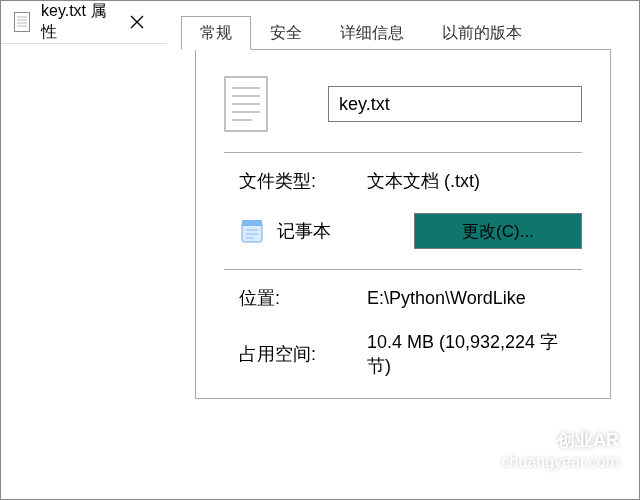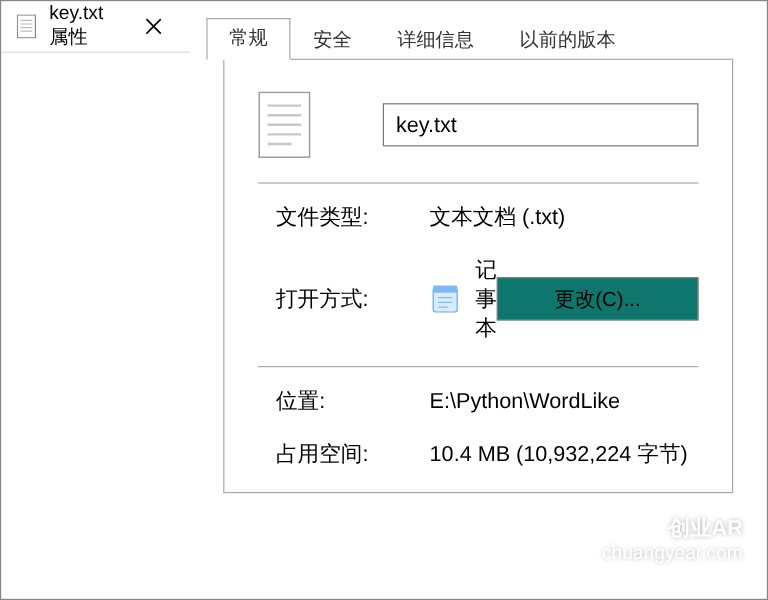--- a/index.html
+++ b/index.html
@@ -2,21 +2,21 @@
 <html><head>
 <meta charset="utf-8">
 <style>
   html,body{margin:0;padding:0;font-family:"Microsoft YaHei","Segoe UI",Arial,sans-serif;background:#fff;color:#000}
   .window{width:640px;height:500px;box-sizing:border-box;border:1px solid #888;position:relative;display:flex;flex-direction:row;background:#fff}
   .titlebar{height:42px;display:flex;align-items:center;padding:0 8px 0 12px;border-bottom:1px solid #ddd}
   .titlebar .tfile-icon{width:18px;height:22px;margin-right:10px;display:flex;align-items:center;justify-content:center}
   .titlebar .title{font-size:16px;flex:1}
   .titlebar .close{width:44px;height:42px;display:flex;align-items:center;justify-content:center;font-size:20px;color:#000;cursor:pointer}
   .tabs-wrap{padding:14px 14px 0 14px}
-  .tabs{display:flex;align-items:flex-end;height:34px}
+  .tabs{display:flex;height:34px}
   .tab{padding:6px 18px;font-size:16px;color:#333;cursor:pointer;border:1px solid transparent;border-bottom:none;position:relative;top:1px}
   .tab.active{background:#fff;border:1px solid #a8a8a8;border-bottom:1px solid #fff;border-radius:0}
   .content-frame{margin:0 14px 14px 14px;border:1px solid #a8a8a8;border-top:1px solid #a8a8a8;flex:1;padding:20px 28px;box-sizing:border-box;overflow:hidden}
   .row{display:flex;align-items:center;margin-bottom:14px}
   .file-icon-large{width:44px;height:56px;margin:6px 60px 6px 0}
   .name-input{flex:1;height:36px;border:1px solid #7a7a7a;font-size:18px;padding:0 10px;box-sizing:border-box}
   hr.sep{border:none;border-top:1px solid #aaa;margin:12px 0 16px 0}
   .field{display:flex;align-items:center;font-size:18px;margin:0 0 20px 15px}
   .field .label{width:128px}
   .field .value{flex:1}
@@ -75,21 +75,20 @@
       </div>
 
       <hr class="sep">
 
       <div class="field">
         <span class="label">文件类型:</span>
         <span class="value">文本文档 (.txt)</span>
       </div>
 
       <div class="field">
-        <span class="label">打开方式:</span>
         <span class="open-icon">
           <svg width="24" height="26" viewBox="0 0 24 26">
             <rect x="2" y="4" width="20" height="20" rx="2" fill="#d9ecff" stroke="#6aa9e6"></rect>
             <rect x="2" y="2" width="20" height="6" rx="1" fill="#7fb9ef"></rect>
             <line x1="6" y1="12" x2="18" y2="12" stroke="#8bb8de"></line>
             <line x1="6" y1="16" x2="18" y2="16" stroke="#8bb8de"></line>
             <line x1="6" y1="20" x2="14" y2="20" stroke="#8bb8de"></line>
           </svg>
         </span>
         <span style="flex:1">记事本</span>

